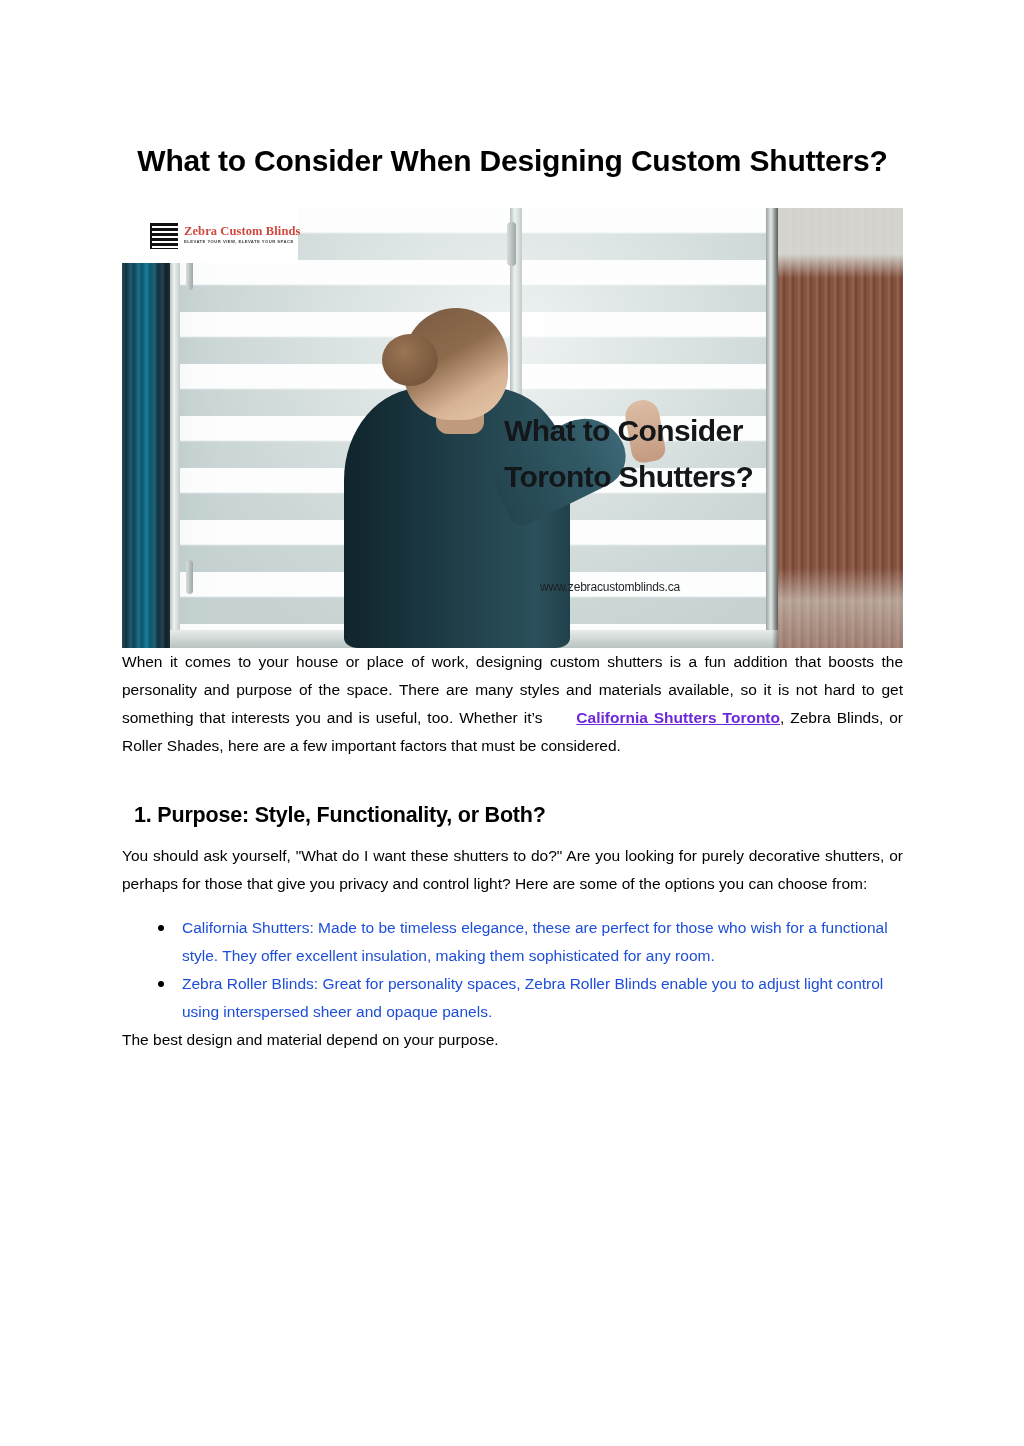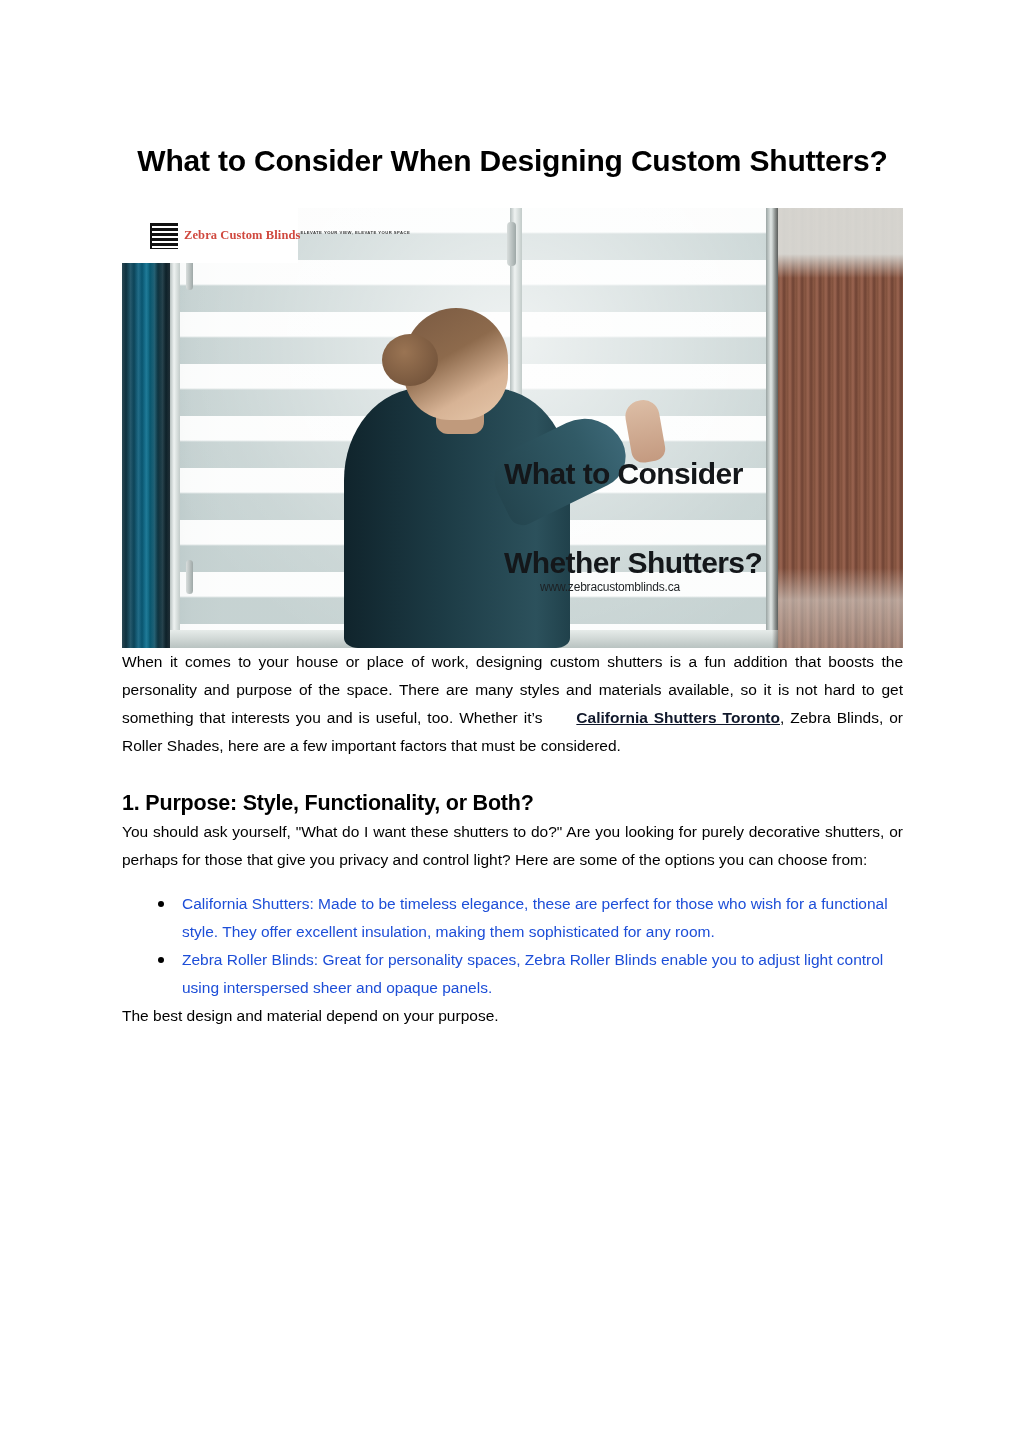--- a/index.html
+++ b/index.html
@@ -211,21 +211,20 @@
     width: 320px;
     text-align: left;
   }
   .hero-overlay-line {
     display: block;
     font-size: 30px;
     line-height: 46px;
     font-weight: bold;
     color: #14171a;
     letter-spacing: -0.6px;
-    margin-top: 43px;
   }
   .hero-url {
     position: absolute;
     left: 418px;
     top: 372px;
     font-size: 12px;
     letter-spacing: -0.2px;
     color: #1d2124;
     font-weight: normal;
   }
@@ -248,21 +247,21 @@
     flex: 0 0 auto;
     background: repeating-linear-gradient(
       to bottom,
       #111111 0px, #111111 3px,
       #ffffff 3px, #ffffff 5px);
     border-left: 2px solid #111;
     margin-right: 6px;
   }
   .logo-text {
     display: flex;
-    flex-direction: row;
+    flex-direction: column;
     justify-content: center;
   }
   .logo-name {
     font-family: "Liberation Serif", serif;
     font-size: 12.5px;
     font-weight: bold;
     color: #d0493f;
     letter-spacing: 0.1px;
     line-height: 13px;
     white-space: nowrap;
@@ -280,27 +279,27 @@
   p.body {
     margin: 0;
     font-size: 15.5px;
     line-height: 28px;
     text-align: justify;
     text-justify: inter-word;
     color: #000;
   }
   .para-intro { margin-top: 26px; }
   .link {
-    color: #0f172a;
+    color: #6d28d9;
     font-weight: bold;
     margin-left: 28px;
   }
 
   h2.section-heading {
-    margin: 0;
+    margin: 12px;
     padding-top: 28px;
     font-size: 21.5px;
     line-height: 30px;
     font-weight: bold;
     color: #000;
     letter-spacing: -0.2px;
   }
 
   .para-after-heading { margin-top: 22px; }
 
@@ -360,21 +359,21 @@
         <div class="torso"></div>
         <div class="arm"></div>
         <div class="hand"></div>
         <div class="neck"></div>
         <div class="head"></div>
         <div class="hair-bun"></div>
       </div>
 
       <div class="hero-overlay">
         <span class="hero-overlay-line">What to Consider</span>
-        <span class="hero-overlay-line">Whether Shutters?</span>
+        <span class="hero-overlay-line">Toronto Shutters?</span>
       </div>
       <div class="hero-url">www.zebracustomblinds.ca</div>
 
       <div class="logo-badge">
         <div class="logo-mark"></div>
         <div class="logo-text">
           <span class="logo-name">Zebra Custom Blinds</span>
           <span class="logo-tagline">ELEVATE YOUR VIEW, ELEVATE YOUR SPACE</span>
         </div>
       </div>

